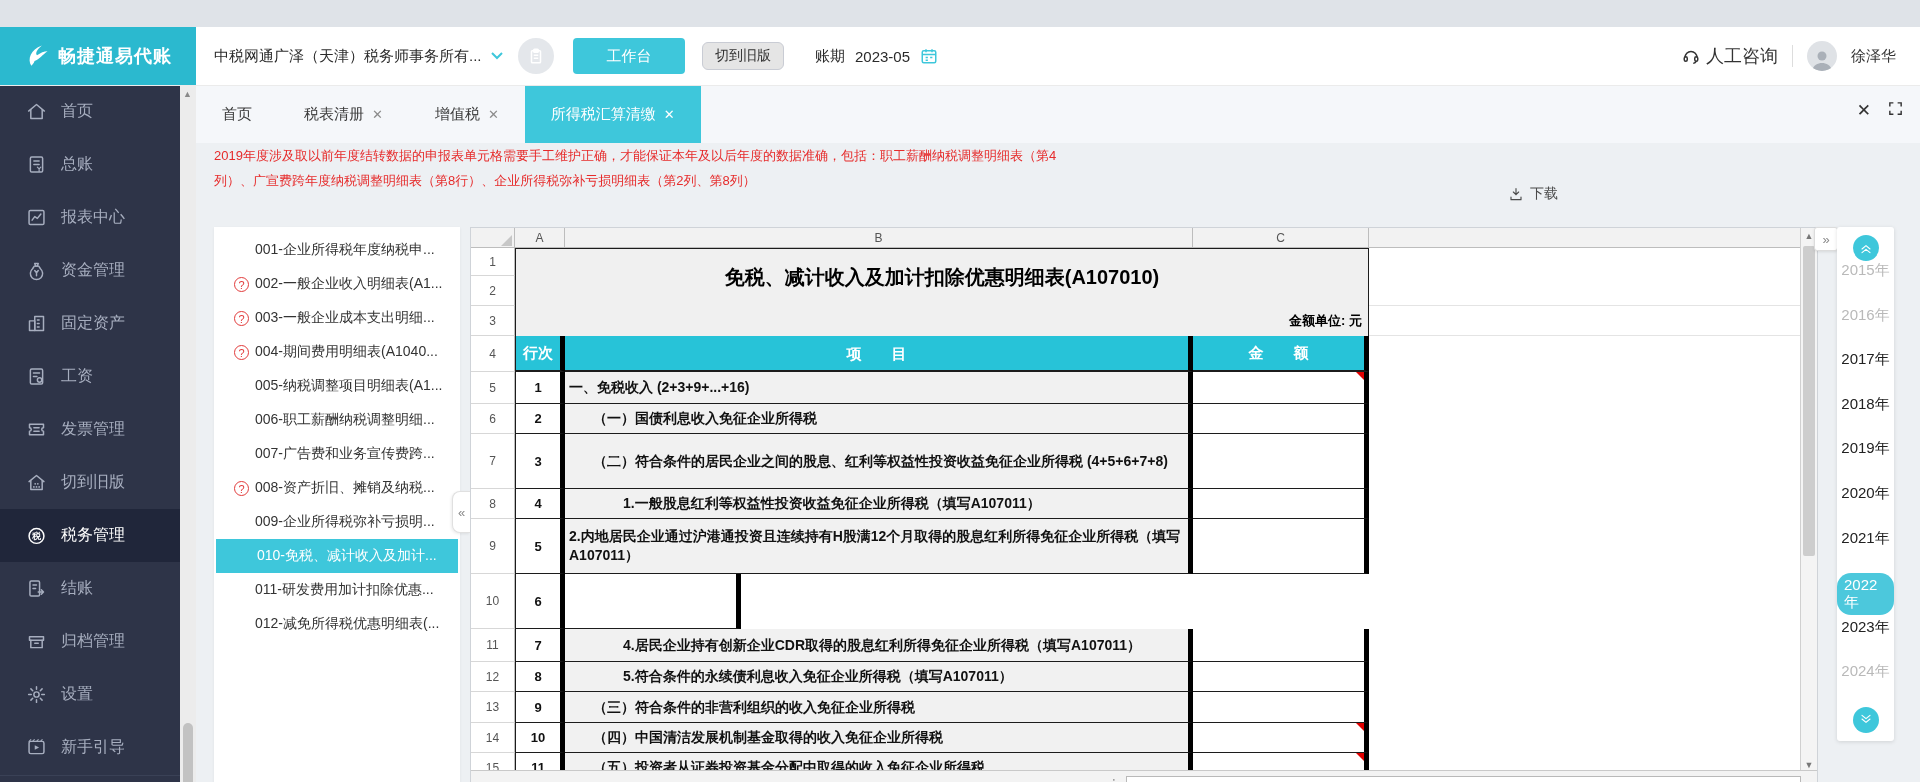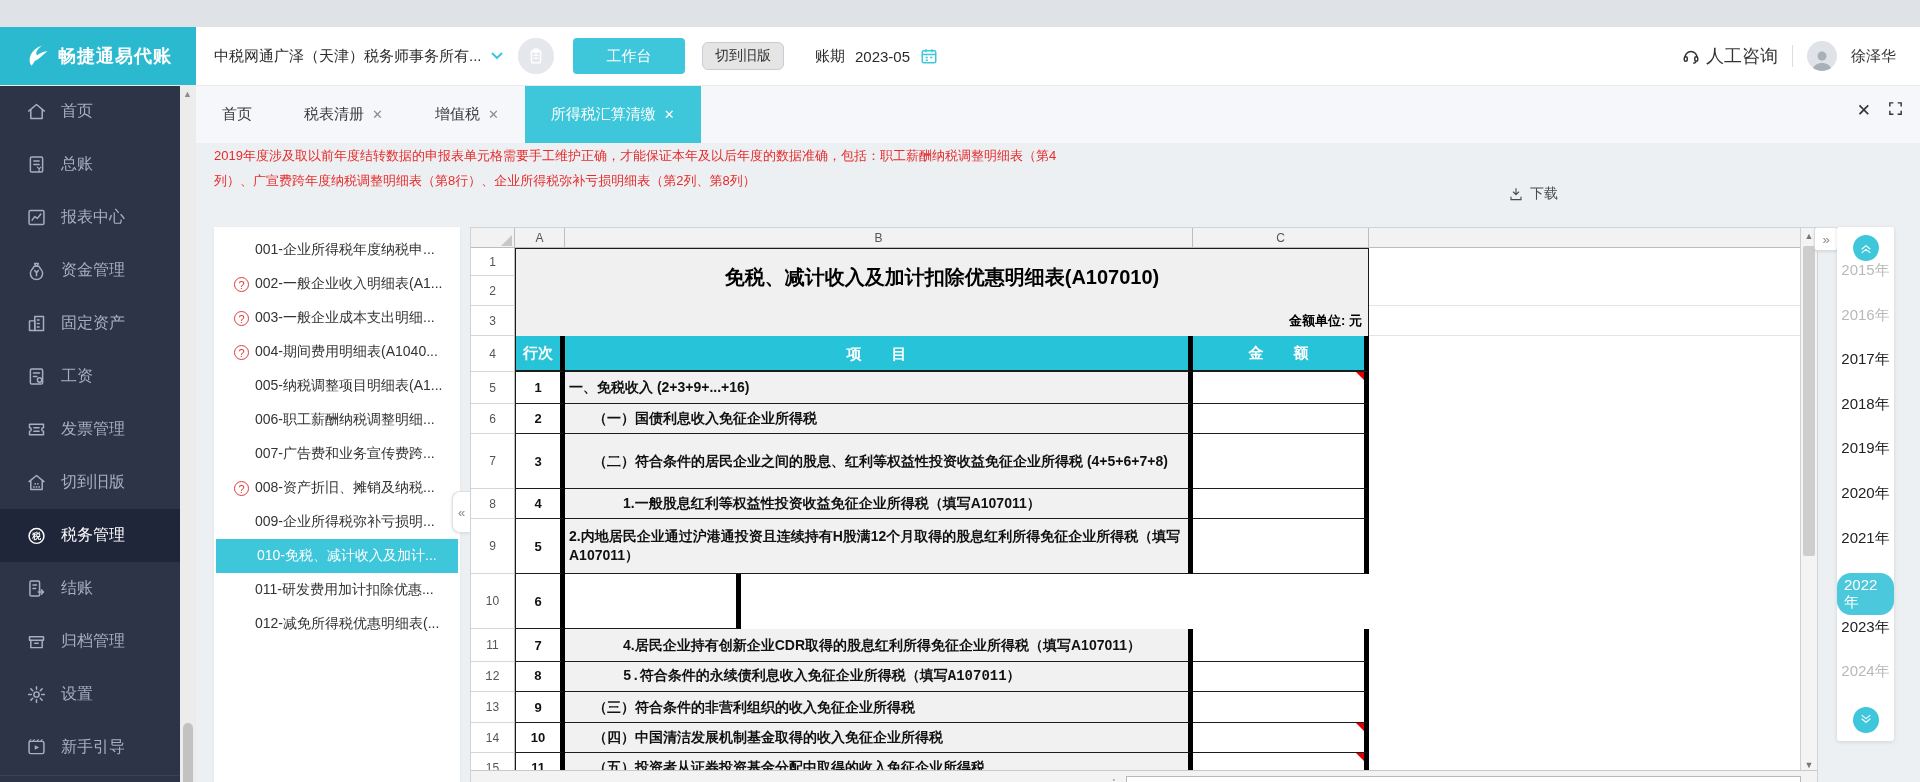--- a/index.html
+++ b/index.html
@@ -489,21 +489,21 @@
     <div class="cell colC"></div>
     <div class="filler"></div>
   </div>
         <div class="srow" style="height:33px;">
     <div class="rh" style="height:33px;">11</div>
     <div class="cell colA">7</div>
     <div class="cell colB" style="padding-left:58px;padding-right:4px;">4.居民企业持有创新企业CDR取得的股息红利所得免征企业所得税（填写A107011）</div>
     <div class="cell colC"></div>
     <div class="filler"></div>
   </div>
-        <div class="srow" style="height:30px;font-family:Liberation Mono, monospace;">
+        <div class="srow" style="height:30px;">
     <div class="rh" style="height:30px;">12</div>
     <div class="cell colA">8</div>
     <div class="cell colB" style="padding-left:58px;padding-right:4px;">5.符合条件的永续债利息收入免征企业所得税（填写A107011）</div>
     <div class="cell colC"></div>
     <div class="filler"></div>
   </div>
         <div class="srow" style="height:31px;">
     <div class="rh" style="height:31px;">13</div>
     <div class="cell colA">9</div>
     <div class="cell colB" style="padding-left:28px;padding-right:4px;">（三）符合条件的非营利组织的收入免征企业所得税</div>

